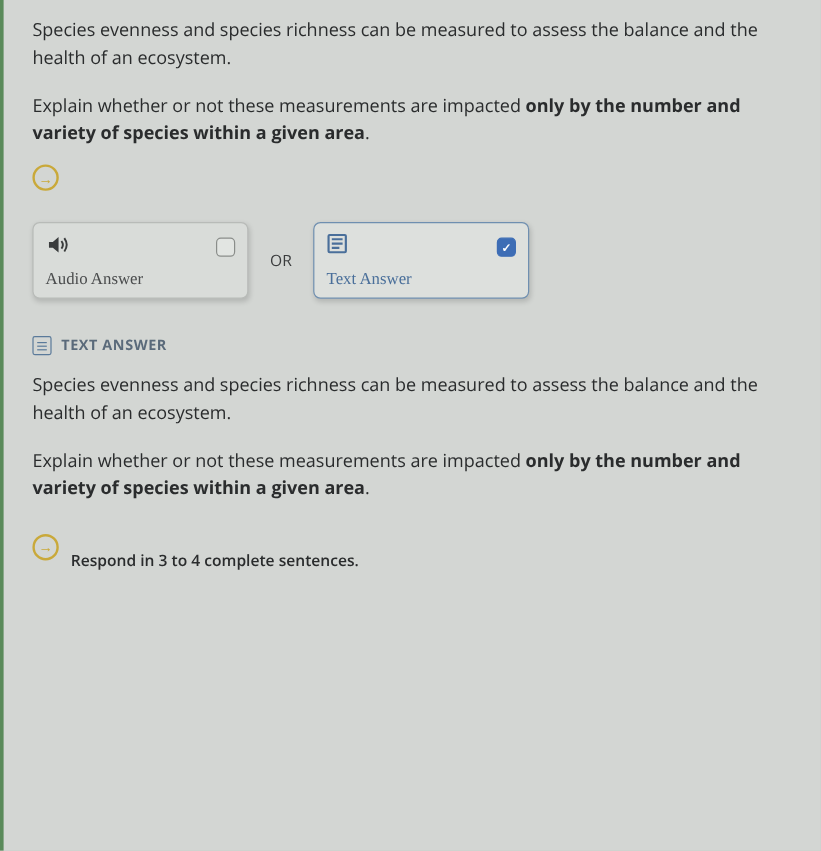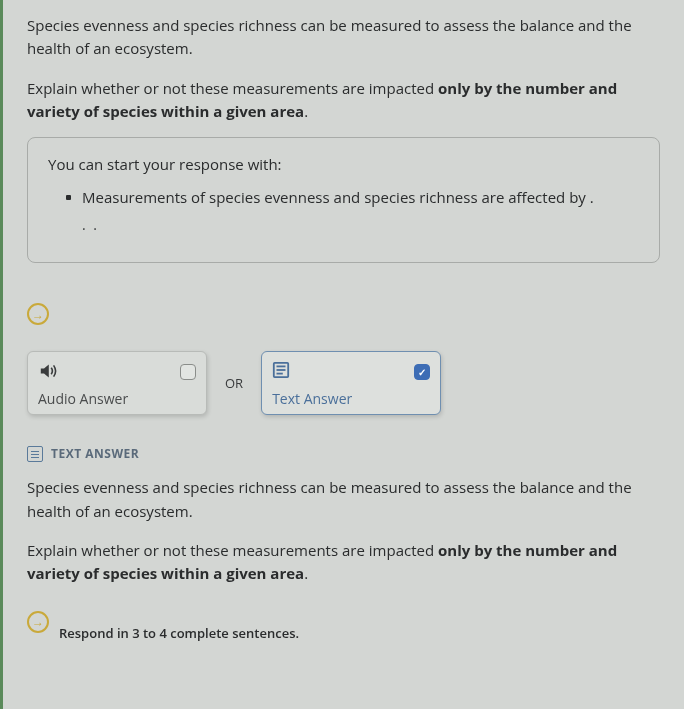--- a/index.html
+++ b/index.html
@@ -65,21 +65,21 @@
 .card-icon { font-size: 18px; color: #3a3c3d; }
 .card-check {
   width: 16px; height: 16px; border-radius: 4px;
   border: 1px solid #8a8d8a; background: #e2e5e2;
 }
 .card-check.checked {
   background: #3d6db5; border-color: #3d6db5;
   display: flex; align-items: center; justify-content: center;
   color: #fff; font-size: 10px; font-weight: 700;
 }
-.card-label { font-size: 14px; color: #4a4c4d; }
+.card-label { font-size: 14px; color: #4a4c4d; font-family: Liberation Serif, serif; }
 .card-label.sel { color: #4a6f9a; }
 .or-sep { font-size: 13px; font-weight: 400; color: #3a3c3d; }
 
 .section-header { display: flex; align-items: center; gap: 8px; margin-bottom: 14px; }
 .doc-icon {
   width: 16px; height: 16px; border: 1.5px solid #5a7a9a; border-radius: 2px;
   display: flex; align-items: center; justify-content: center;
 }
 .doc-lines { width: 8px; height: 8px; position: relative; }
 .doc-lines::before, .doc-lines::after {
@@ -101,27 +101,20 @@
 <body>
 
 <div class="page">
 
   <p class="intro">Species evenness and species richness can be measured to assess the balance and the health of an ecosystem.</p>
 
   <p class="prompt">
     <span>Explain whether or not these measurements are impacted </span><span class="bold">only by the number and variety of species within a given area</span><span>.</span>
   </p>
 
-  <div class="starter-box">
-    <p class="starter-lead">You can start your response with:</p>
-    <ul class="starter-list">
-      <li>Measurements of species evenness and species richness are affected by .</li>
-    </ul>
-    <div class="dots">. .</div>
-  </div>
 
   <div class="choose-row">
     <div class="arrow-circle">→</div>
   </div>
 
   <div class="options-row">
 
     <div class="option-card">
       <div class="card-top">
         <span class="card-icon">

